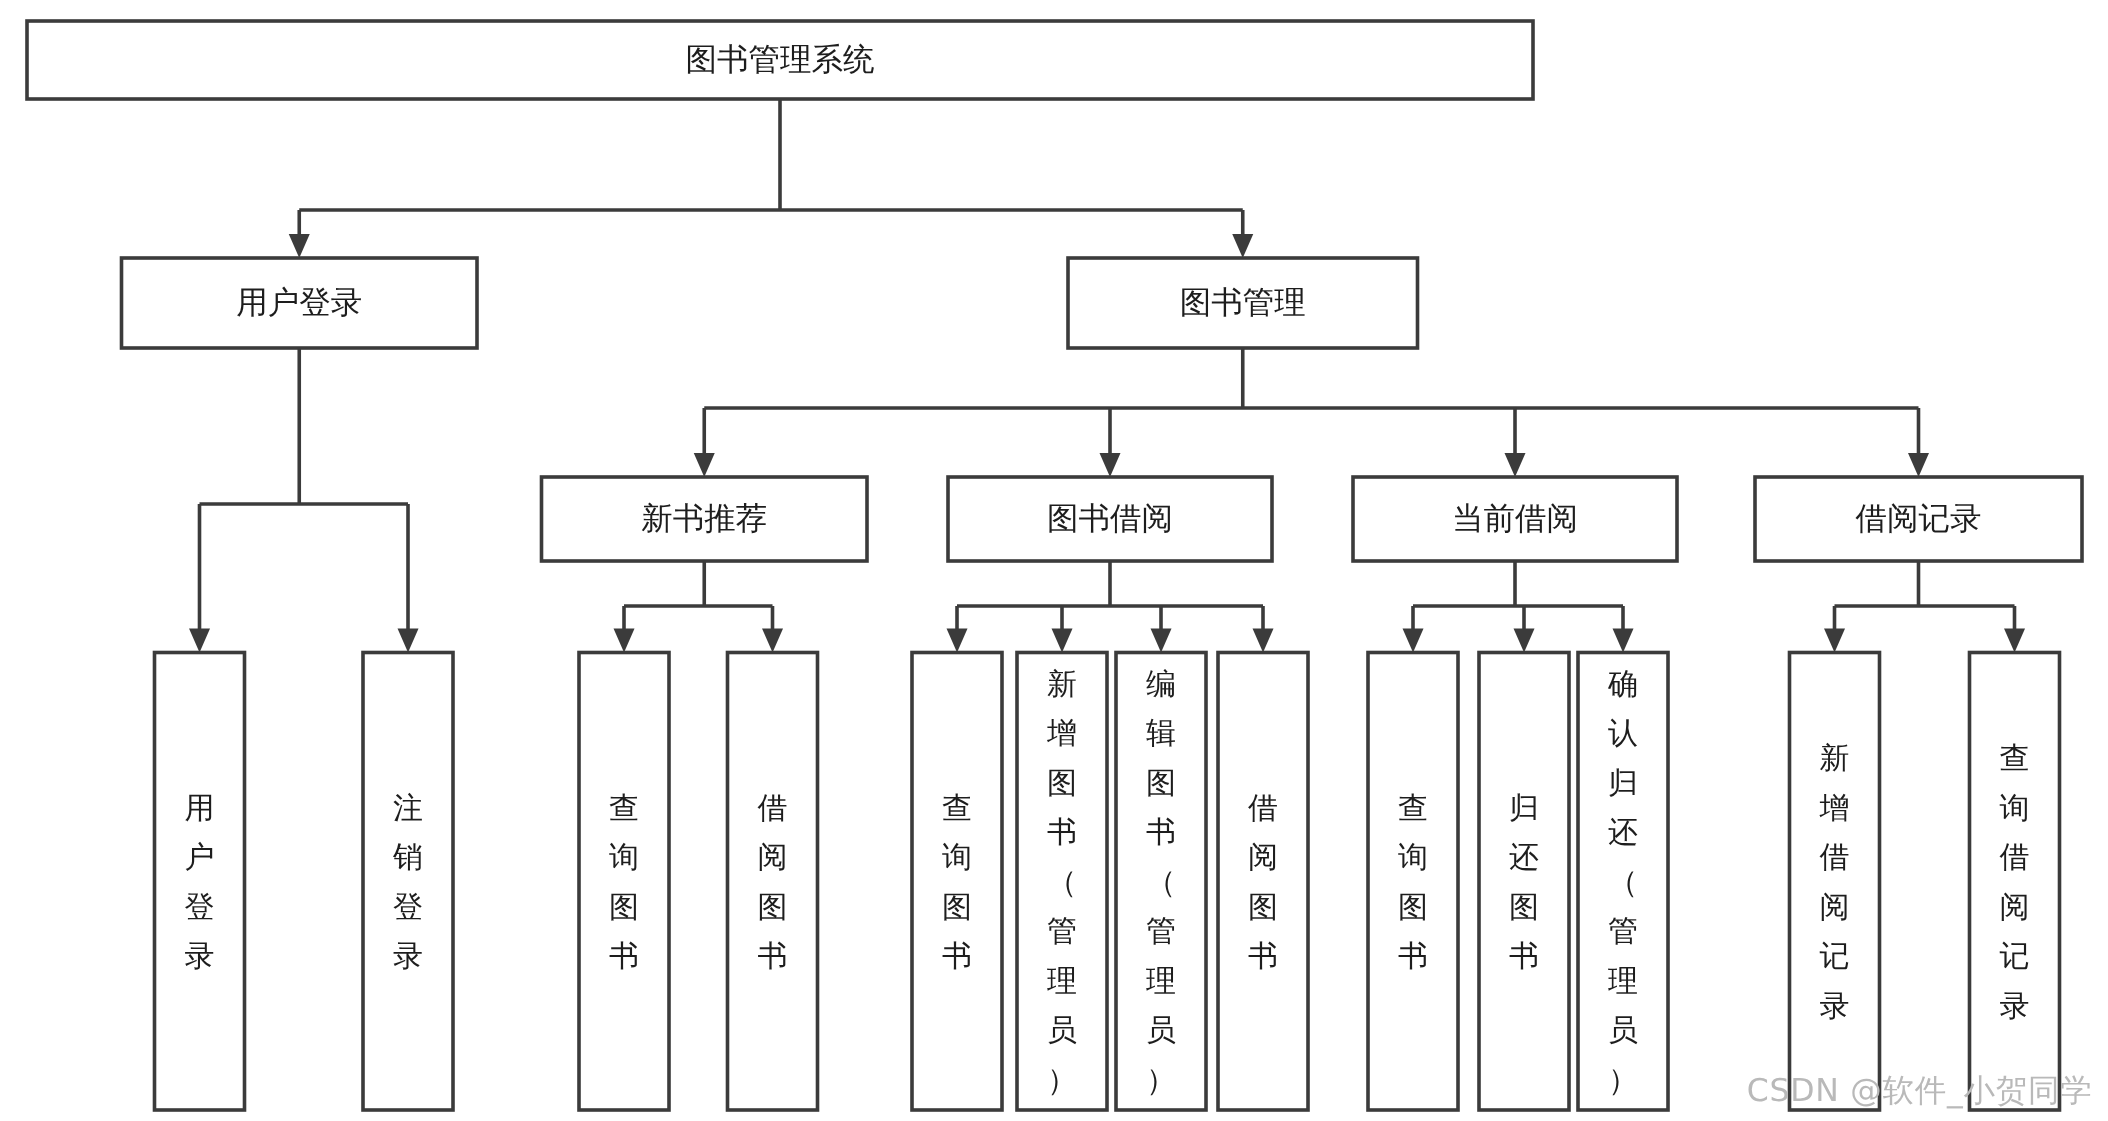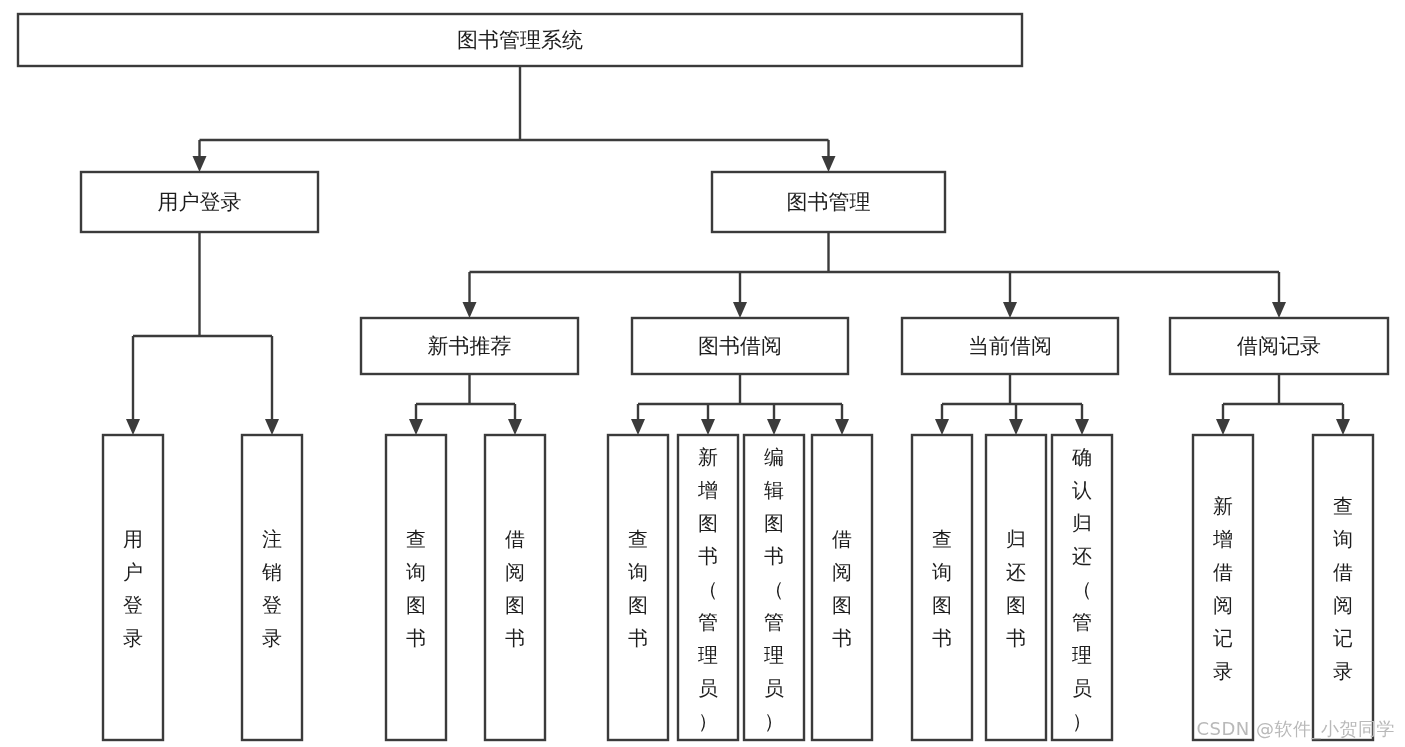--- a/index.html
+++ b/index.html
@@ -53,21 +53,21 @@
   }
   .node-label.vertical {
     font-size: 20px;
     text-anchor: middle;
   }
   .watermark-text {
     position: absolute;
     right: 10px;
     bottom: 6px;
     font-family: "DejaVu Sans", "Liberation Sans", sans-serif;
-    font-size: 18px;
+    font-size: 21px;
     color: #b9b9b9;
     letter-spacing: 0.5px;
     user-select: none;
     pointer-events: none;
   }
 </style>
 </head>
 <body>
 
 <div id="diagram-root">

